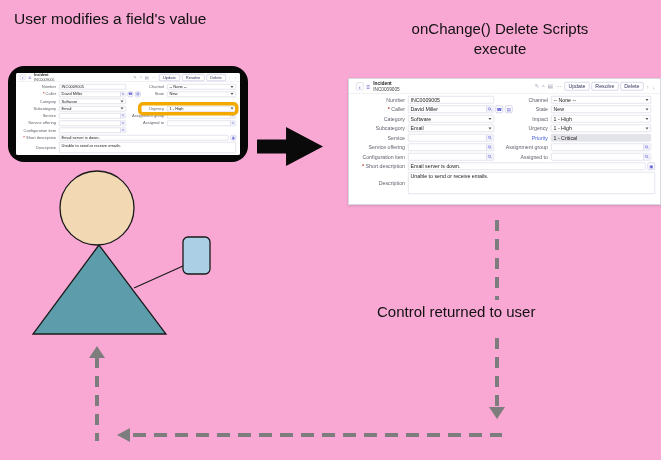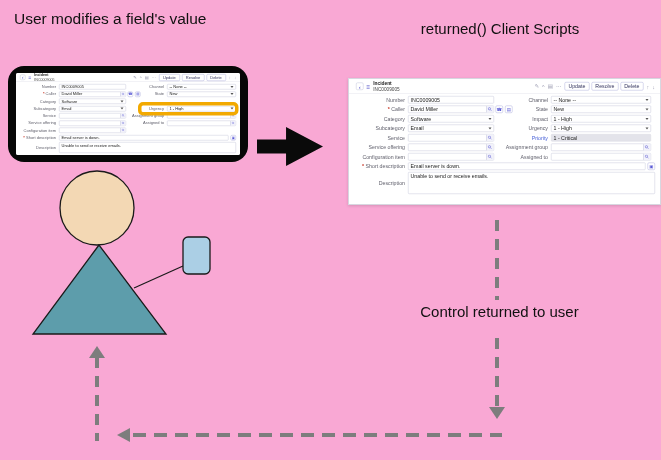--- a/index.html
+++ b/index.html
@@ -4,21 +4,21 @@
 <style>
   html,body{margin:0;padding:0;background:#ffffff;}
   *{box-sizing:border-box;}
   .canvas{position:relative;width:661px;height:460px;background:#f9a8d4;overflow:hidden;
           font-family:"Liberation Sans",sans-serif;color:#1a1a1a;}
 
   
   .title-left{position:absolute;left:14px;top:10px;font-size:15.5px;font-weight:500;color:#111;}
   .title-right{position:absolute;left:370px;top:19px;width:260px;text-align:center;
                font-size:15px;font-weight:500;line-height:1.35;color:#111;}
-  .control-text{position:absolute;left:377px;top:303px;width:245px;text-align:center;
+  .control-text{position:absolute;left:377px;top:303px;width:245px;text-align:left;
                 font-size:15px;font-weight:500;color:#111;}
 
   
   .laptop{position:absolute;left:8px;top:66px;width:240px;height:96px;background:#070707;border-radius:16px;}
   .laptop-screen{position:absolute;left:8px;top:7px;width:224px;height:82px;background:#fff;border-radius:2px;overflow:hidden;}
 
   
   .snform{position:relative;background:#fff;color:#2e2e33;transform:scale(0.5);transform-origin:0 0;}
   .snform.large{width:626px;height:254px;--fh:15px;--fs:10.5px;--lwL:104px;--lwR:100px;
                 --cwL:276px;--cwR:300px;--gap:14px;--px:14px;--mb:4px;--hh:30px;--dh:44px;}
@@ -101,21 +101,22 @@
   .person{position:absolute;left:25px;top:163px;width:200px;height:180px;}
 </style>
 </head>
 <body>
 
 <div class="canvas">
 
   <div class="title-left">User modifies a field's value</div>
 
   <div class="title-right">
-    <div>returned() Client Scripts</div>
+    <div>onChange() Delete Scripts</div>
+    <div>execute</div>
   </div>
 
   <div class="laptop">
     <div class="laptop-screen">
       <div class="snform compact">
         <div class="fheader">
           <span class="navbtn">‹</span>
           <span class="menubtn">≡</span>
           <span class="rectitle">
             <span class="rtype">Incident</span>

